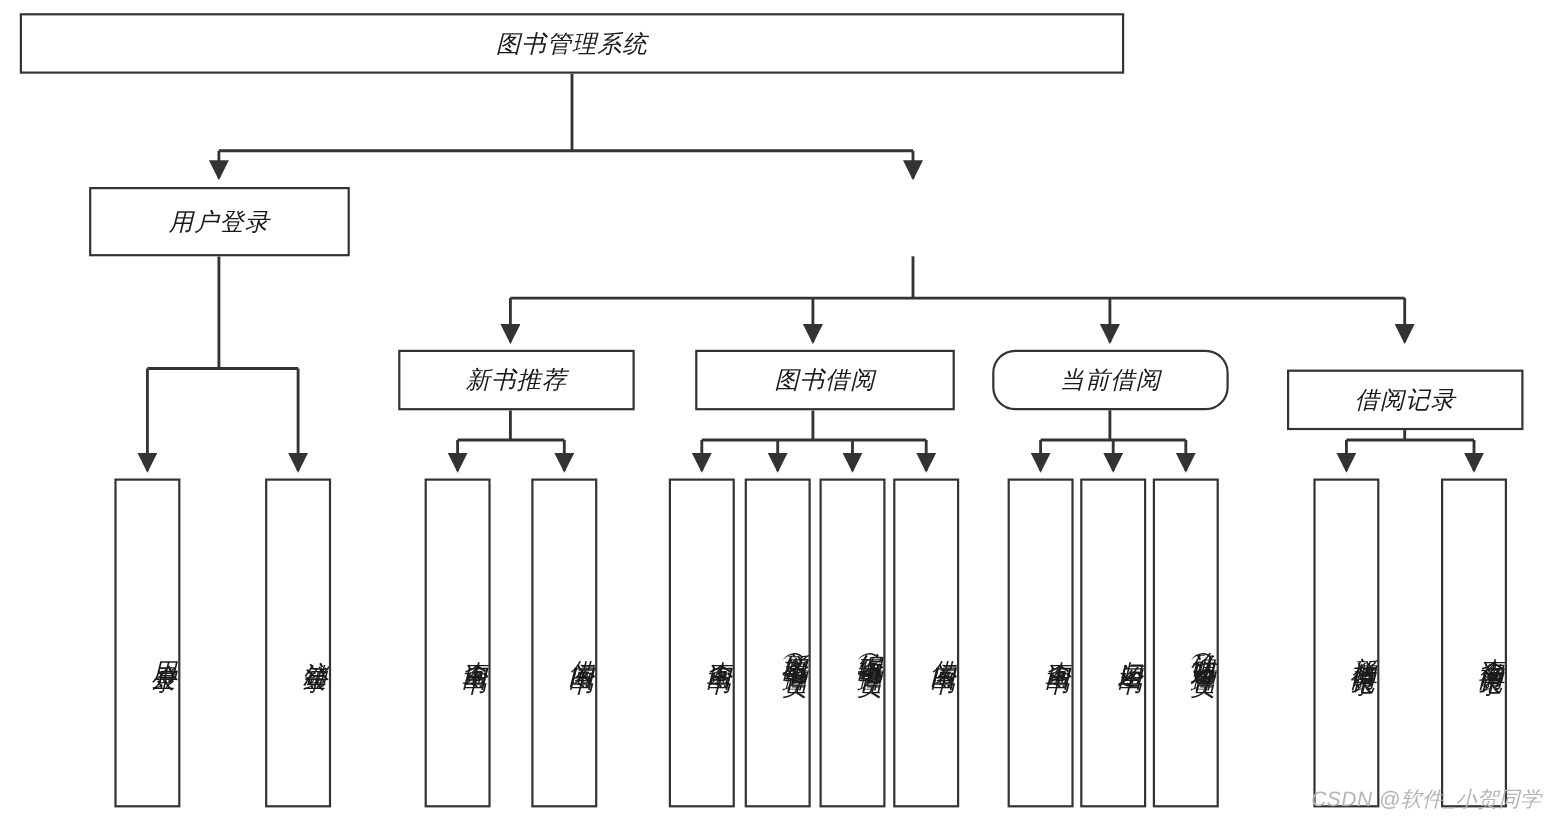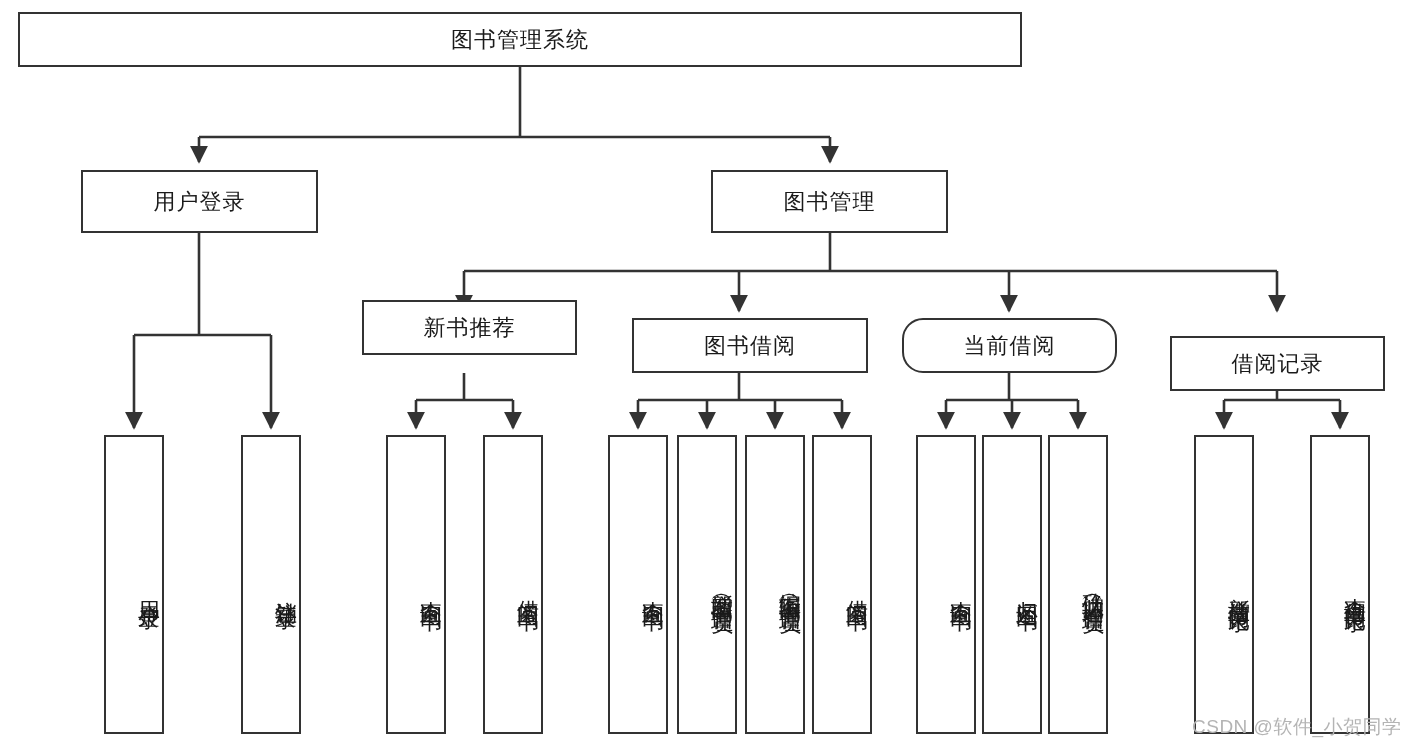--- a/index.html
+++ b/index.html
@@ -10,20 +10,21 @@
   }
   body {
     font-family: "Liberation Sans", "DejaVu Sans", sans-serif;
   }
   #canvas {
     position: relative;
     width: 1405px;
     height: 747px;
     background: #ffffff;
     overflow: hidden;
+    font-style: italic;
   }
   #wires {
     position: absolute;
     left: 0;
     top: 0;
     width: 1405px;
     height: 747px;
     pointer-events: none;
   }
   .node {
@@ -121,25 +122,22 @@
     </g>
   </svg>
 
   <div class="node horiz" style="left:18px; top:12px; width:1004px; height:55px;">
     <span class="label">图书管理系统</span>
   </div>
 
   <div class="node horiz" style="left:81px; top:170px; width:237px; height:63px;">
     <span class="label">用户登录</span>
   </div>
-  <div class="node horiz" style="left:711px; top:170px; width:237px; height:63px;">
-    <span class="label">图书管理</span>
-  </div>
 
-  <div class="node horiz" style="left:362px; top:300px; width:215px; height:55px;">
+  <div class="node horiz" style="left:362px; top:318px; width:215px; height:55px;">
     <span class="label">新书推荐</span>
   </div>
   <div class="node horiz" style="left:632px; top:318px; width:236px; height:55px;">
     <span class="label">图书借阅</span>
   </div>
   <div class="node horiz" style="left:902px; top:318px; width:215px; height:55px;border-radius:21px;">
     <span class="label">当前借阅</span>
   </div>
   <div class="node horiz" style="left:1170px; top:336px; width:215px; height:55px;">
     <span class="label">借阅记录</span>

